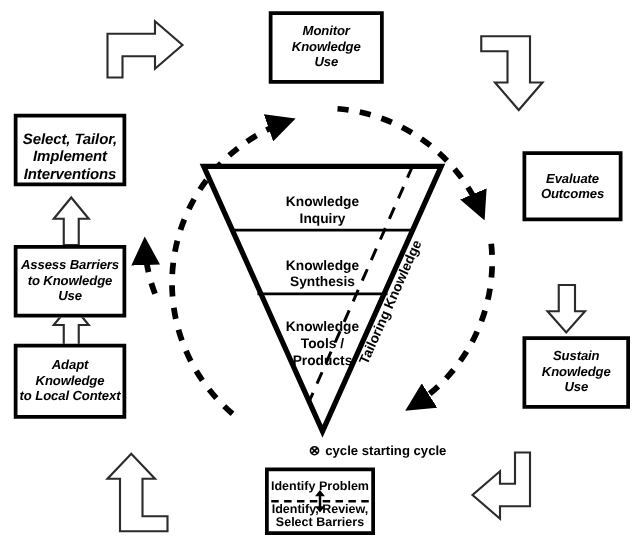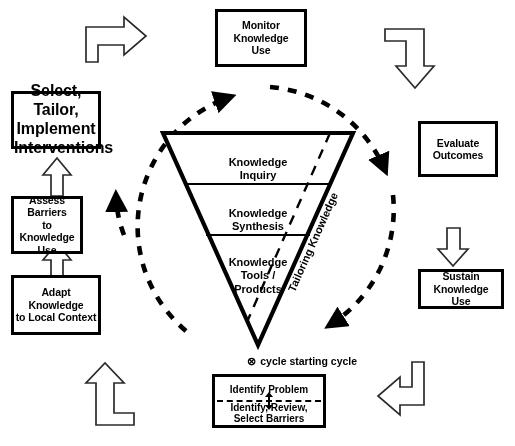--- a/index.html
+++ b/index.html
@@ -37,20 +37,21 @@
     line-height: 1.18;
     color: #000000;
     font-family: "Liberation Sans", sans-serif;
     font-weight: 600;
     letter-spacing: -0.1px;
   }
   .abox .lines {
     display: block;
     width: 100%;
     white-space: pre-line;
+    font-style: italic;
   }
   .funnel-label {
     position: absolute;
     text-align: center;
     color: #000;
     font-weight: 600;
     line-height: 1.2;
     white-space: pre-line;
     font-family: "Liberation Sans", sans-serif;
   }
@@ -188,50 +189,50 @@
     <span class="lines">Monitor
 Knowledge
 Use</span>
   </div>
 
   <div class="abox" style="left:418px; top:121px; width:80px; height:56px; font-size:10.5px;">
     <span class="lines">Evaluate
 Outcomes</span>
   </div>
 
-  <div class="abox" style="left:418px; top:269px; width:86px; height:40px; font-size:10.5px;">
+  <div class="abox" style="left:418px; top:269px; width:86px; height:58px; font-size:10.5px;">
     <span class="lines">Sustain
 Knowledge
 Use</span>
   </div>
 
   <div class="abox" style="left:11px; top:275px; width:90px; height:60px; font-size:10.5px;">
     <span class="lines">Adapt
 Knowledge
 to Local Context</span>
   </div>
 
-  <div class="abox" style="left:11px; top:196px; width:72px; height:58px; font-size:10.5px;">
+  <div class="abox" style="left:11px; top:196px; width:90px; height:58px; font-size:10.5px;">
     <span class="lines">Assess Barriers
 to Knowledge
 Use</span>
   </div>
 
-  <div class="abox" style="left:11px; top:91px; width:90px; height:58px; font-size:16px;">
+  <div class="abox" style="left:11px; top:91px; width:90px; height:58px; font-size:12px;align-items:flex-end;">
     <span class="lines">Select, Tailor,
 Implement
 Interventions</span>
   </div>
 
   <div id="cycle-start-label" style="left:247px; top:355px; font-size:10.5px;">
     <span class="xsym">⊗</span>
     <span>cycle starting cycle</span>
   </div>
 
-  <div class="dual-box" style="left:212px; top:374px; width:114px; height:54px; font-size:10px;">
+  <div class="dual-box" style="left:212px; top:374px; width:88px; height:54px; font-size:10px;">
     <div class="half">
       <span>Identify Problem</span>
     </div>
     <div class="divider"></div>
     <svg class="dbl-arrow" viewBox="0 0 12 18">
       <path d="M6 0 L10 5 L7 5 L7 13 L10 13 L6 18 L2 13 L5 13 L5 5 L2 5 Z" fill="#000"></path>
     </svg>
     <div class="half">
       <span>Identify, Review,
 Select Barriers</span>

